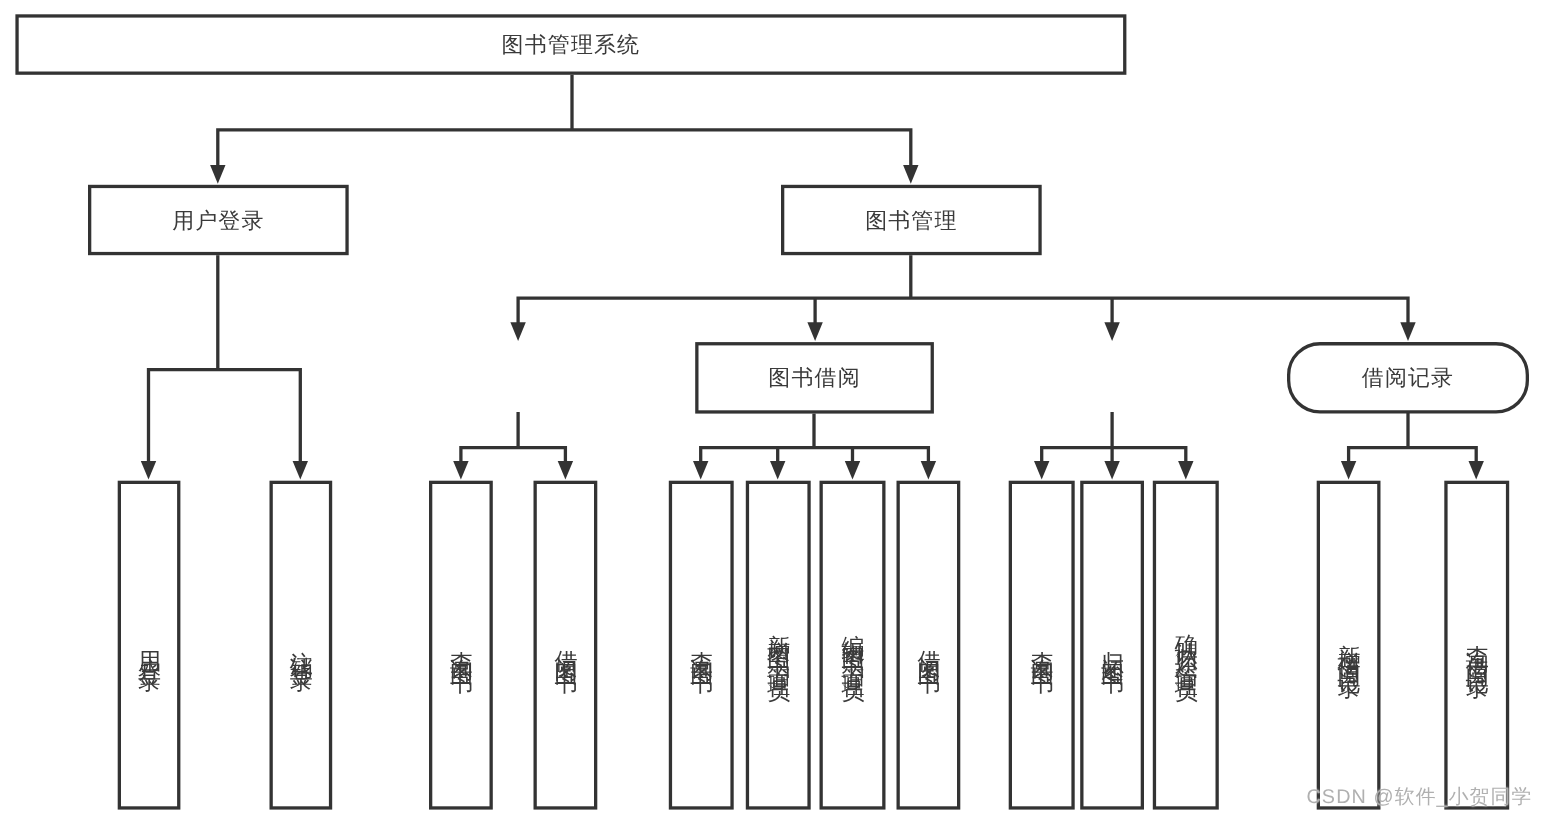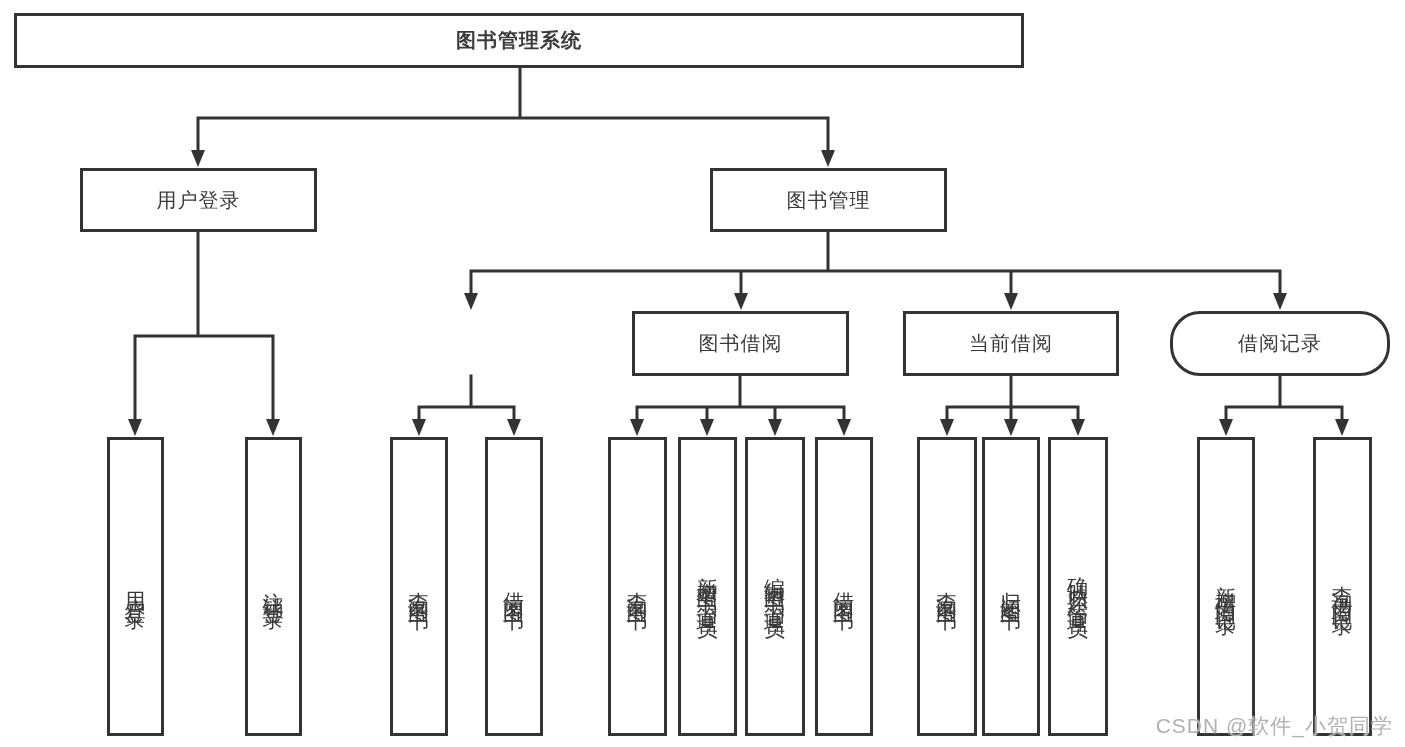--- a/index.html
+++ b/index.html
@@ -34,21 +34,21 @@
     text-orientation: mixed;
     font-size: 21px;
     letter-spacing: 6px;
     line-height: 1.0;
     white-space: nowrap;
   }
   .watermark {
     position: absolute;
     right: 12px;
     top: 712px;
-    font-size: 21px;
+    font-size: 18px;
     letter-spacing: 1px;
     color: rgba(172,172,172,0.95);
     text-shadow: 0 0 2px #ffffff;
     z-index: 5;
     pointer-events: none;
   }
 </style>
 </head>
 <body>
 
@@ -80,27 +80,26 @@
       <polygon points="768,419 782,419 775,436"></polygon>
       <polygon points="837,419 851,419 844,436"></polygon>
       <polygon points="940,419 954,419 947,436"></polygon>
       <polygon points="1004,419 1018,419 1011,436"></polygon>
       <polygon points="1071,419 1085,419 1078,436"></polygon>
       <polygon points="1219,419 1233,419 1226,436"></polygon>
       <polygon points="1335,419 1349,419 1342,436"></polygon>
     </g>
   </svg>
 
-  <div class="box" style="left:14px; top:13px; width:1010px; height:55px;font-weight:bold;">图书管理系统</div>
+  <div class="box" style="left:14px; top:13px; width:1010px; height:55px;">图书管理系统</div>
 
   <div class="box" style="left:80px; top:168px; width:237px; height:64px;">用户登录</div>
   <div class="box" style="left:710px; top:168px; width:237px; height:64px;">图书管理</div>
 
   <div class="box" style="left:632px; top:311px; width:217px; height:65px;">图书借阅</div>
-  <div class="box" style="left:903px; top:311px; width:216px; height:65px;">当前借阅</div>
   <div class="box" style="left:1170px; top:311px; width:220px; height:65px;border-radius:30px;">借阅记录</div>
 
   <div class="box leaf" style="left:107px; top:437px; width:57px; height:299px;">
     <span class="vtext">用户登录</span>
   </div>
   <div class="box leaf" style="left:245px; top:437px; width:57px; height:299px;">
     <span class="vtext">注销登录</span>
   </div>
 
   <div class="box leaf" style="left:390px; top:437px; width:58px; height:299px;">

